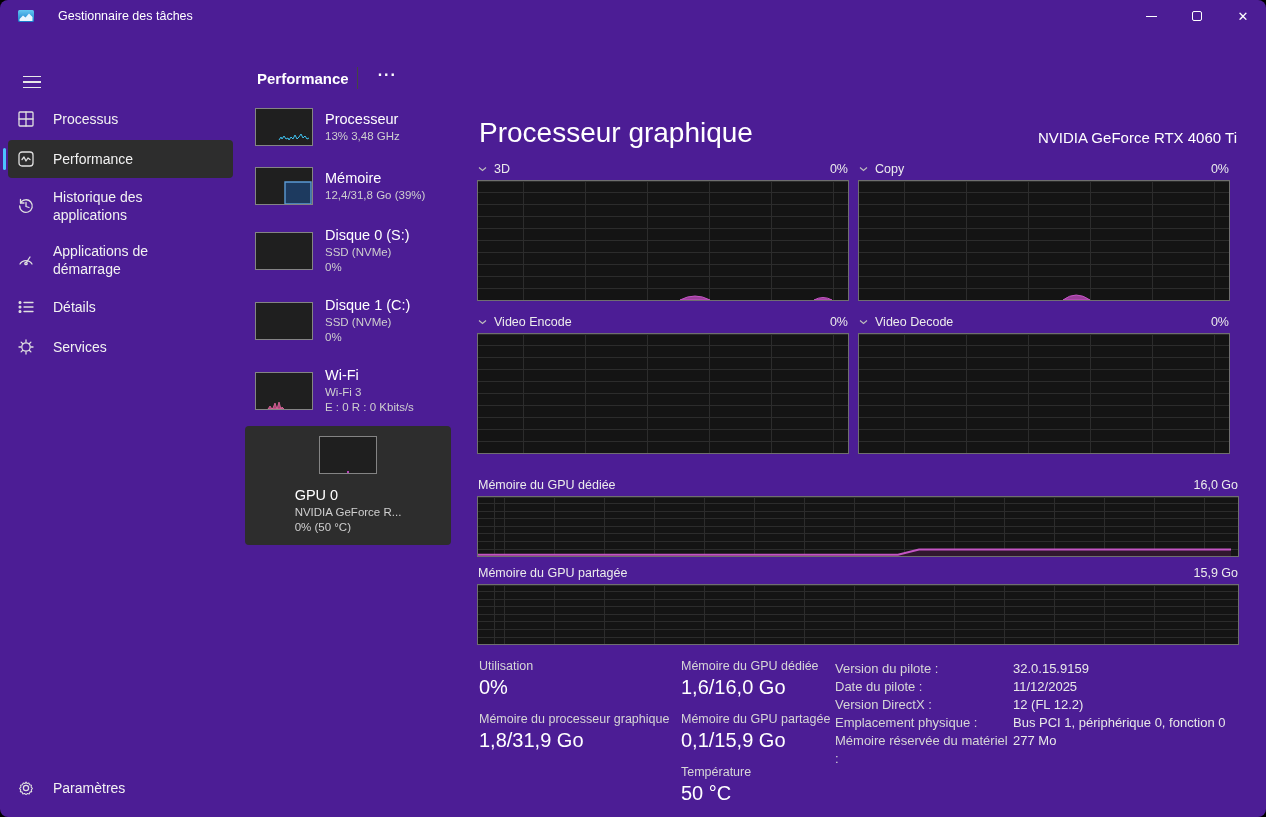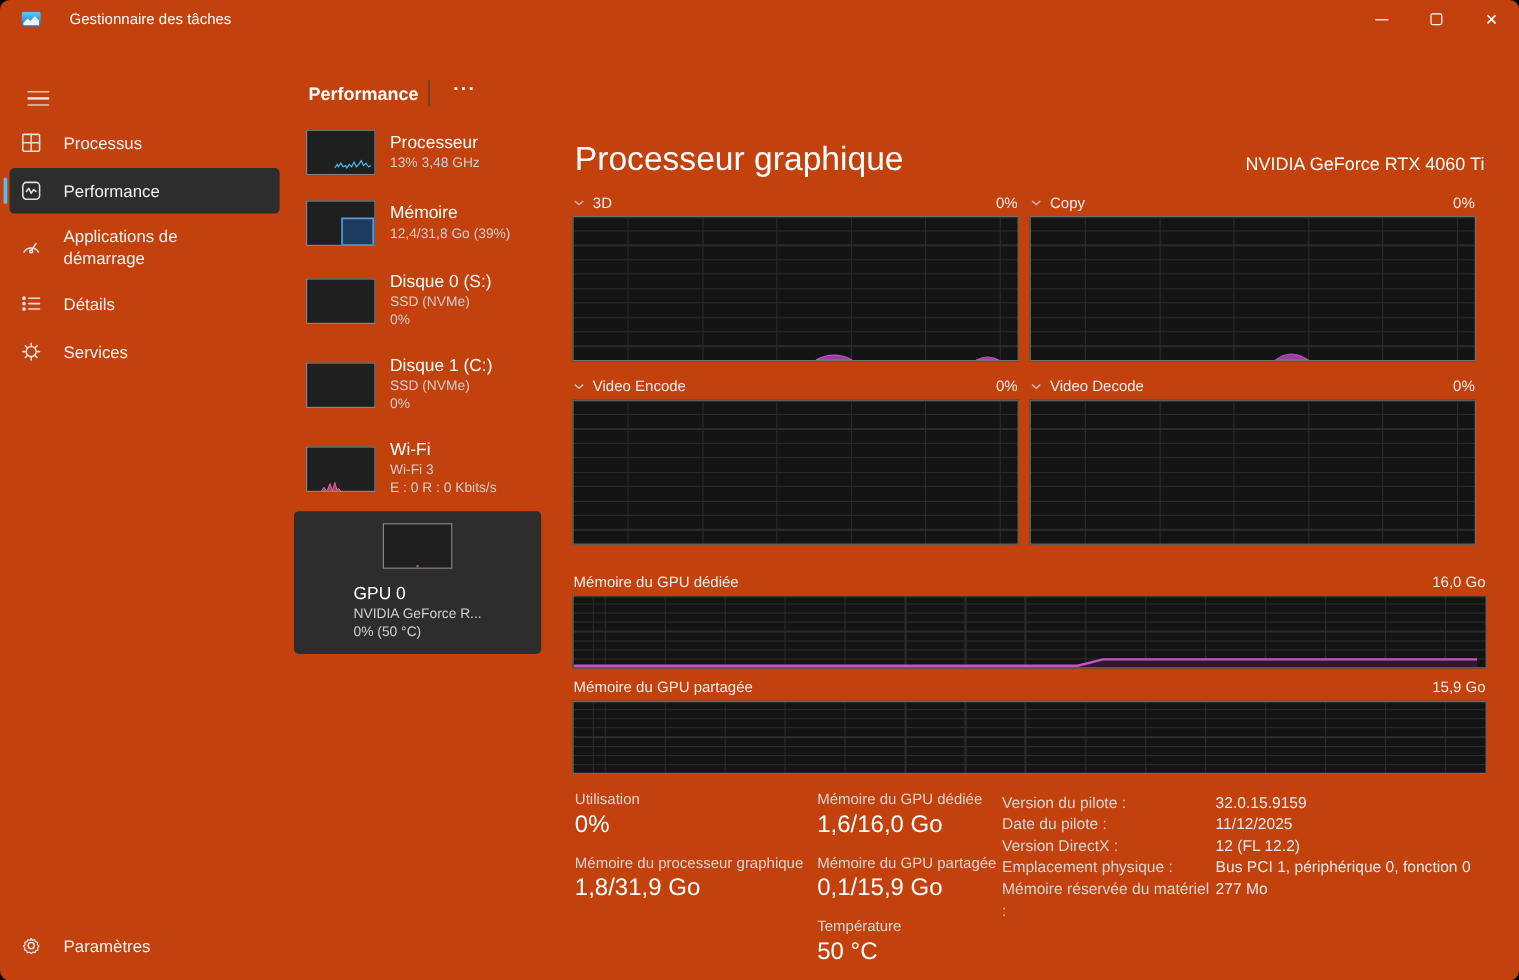--- a/index.html
+++ b/index.html
@@ -1,19 +1,19 @@
 <!DOCTYPE html>
 <html style="--accent: #4cc2ff;"><head>
 <meta charset="utf-8">
 <style>
   * { margin:0; padding:0; box-sizing:border-box; }
   html,body { background:#000; }
   body { font-family:"Liberation Sans", sans-serif; -webkit-font-smoothing:antialiased; }
 
-  .window { position:relative; width:1266px; height:817px; background:#c2410c;
+  .window { position:relative; width:1266px; height:817px; background:#4c1d95;
             border-radius:8px; overflow:hidden; color:#fff; }
 
   
   .titlebar { display:flex; align-items:center; height:32px; padding-left:18px; }
   .app-icon { width:16px; height:16px; margin-right:24px; flex:none; }
   .tb-title { font-size:12.5px; color:#ffffff; }
   .tb-controls { margin-left:auto; display:flex; height:32px; }
   .tb-btn { width:46px; height:32px; display:flex; align-items:center; justify-content:center; color:#fff; }
   .min-glyph { width:11px; height:1px; background:#fff; display:block; }
   .max-glyph { width:10px; height:10px; border:1px solid #fff; border-radius:2px; display:block; }
@@ -151,20 +151,30 @@
         <div class="nav-item selected">
           <span class="nicon">
             <svg class="licon" width="18" height="18" viewBox="0 0 18 18">
                 <rect x="2" y="2" width="14" height="14" rx="3"></rect>
                 <polyline points="5,9.5 7,7 9,11 11,8 13,9.5"></polyline>
               </svg>
           </span>
           <span class="nav-label">Performance</span>
         </div>
 
+        <div class="nav-item">
+          <span class="nicon">
+            <svg class="licon" width="18" height="18" viewBox="0 0 18 18">
+                <path d="M3.5 6 A6.3 6.3 0 1 1 2.7 9"></path>
+                <polyline points="3.5,2.5 3.5,6 7,6"></polyline>
+                <polyline points="9,5.5 9,9.5 12,10.5"></polyline>
+              </svg>
+          </span>
+          <span class="nav-label">Historique des applications</span>
+        </div>
 
         <div class="nav-item">
           <span class="nicon">
             <svg class="licon" width="18" height="18" viewBox="0 0 18 18">
                 <path d="M3 13 A7 7 0 0 1 15 13"></path>
                 <line x1="9" y1="12" x2="13" y2="6"></line>
                 <circle cx="9" cy="12.5" r="1.2"></circle>
               </svg>
           </span>
           <span class="nav-label">Applications de démarrage</span>

